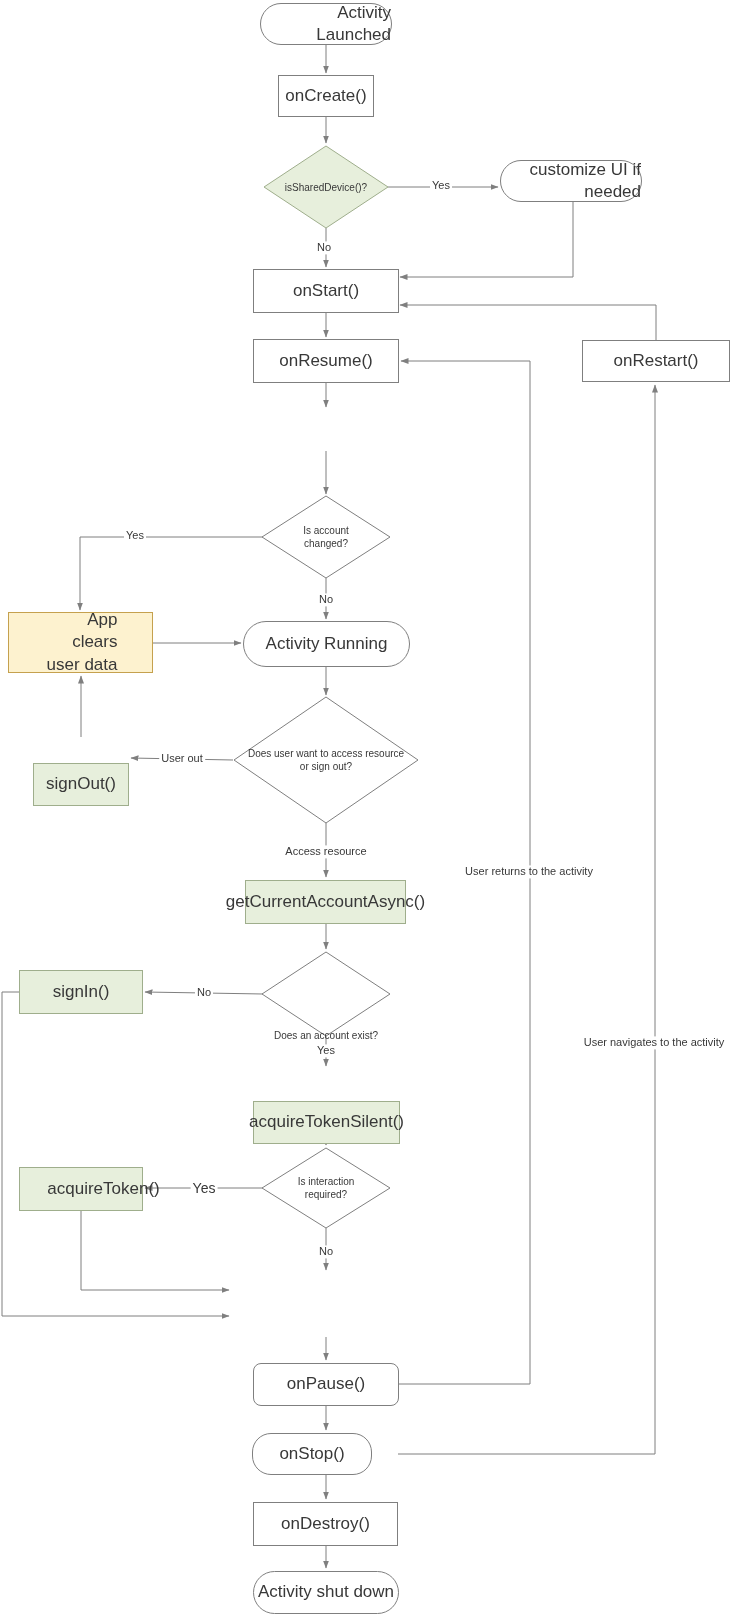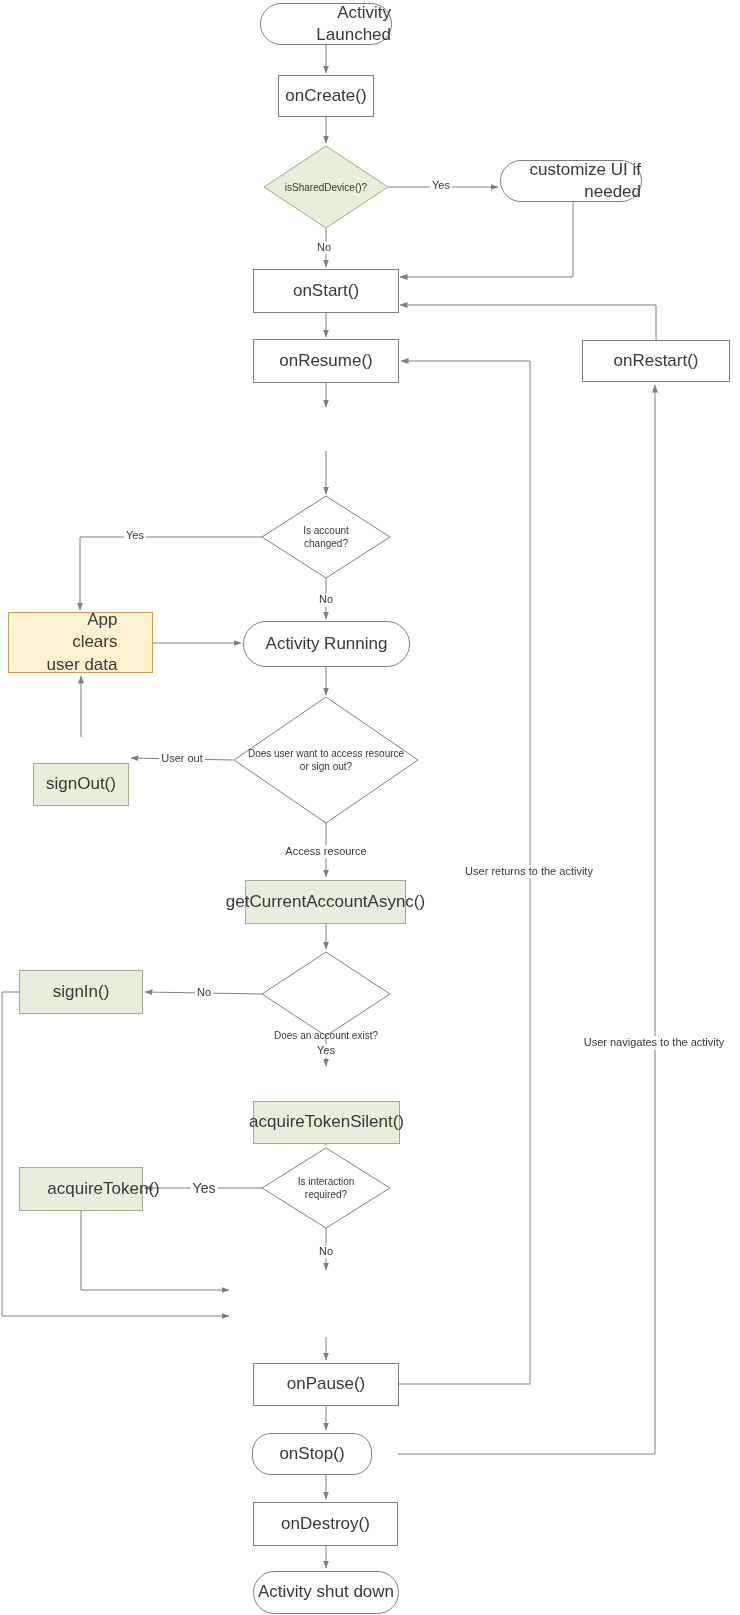--- a/index.html
+++ b/index.html
@@ -83,21 +83,21 @@
 
   <div class="node stadium" style="left:260px;top:3px;width:132px;height:42px;">Activity Launched</div>
   <div class="node stadium" style="left:243px;top:621px;width:167px;height:46px;">Activity Running</div>
   <div class="node stadium" style="left:253px;top:1571px;width:146px;height:43px;">Activity shut down</div>
 
   <div class="node" style="left:278px;top:75px;width:96px;height:42px;">onCreate()</div>
   <div class="node" style="left:500px;top:160px;width:142px;height:42px;border-radius:21px;">customize UI if needed</div>
   <div class="node" style="left:253px;top:269px;width:146px;height:44px;">onStart()</div>
   <div class="node" style="left:253px;top:339px;width:146px;height:44px;">onResume()</div>
   <div class="node" style="left:582px;top:340px;width:148px;height:42px;">onRestart()</div>
-  <div class="node" style="left:253px;top:1363px;width:146px;height:43px;">onPause()</div>
+  <div class="node" style="left:253px;top:1363px;width:146px;height:43px;border-radius:8px;">onPause()</div>
   <div class="node" style="left:252px;top:1433px;width:120px;height:42px;border-radius:19px;">onStop()</div>
   <div class="node" style="left:253px;top:1502px;width:145px;height:44px;">onDestroy()</div>
 
   <div class="node green" style="left:33px;top:737px;width:96px;height:43px;margin-top:26px;">signOut()</div>
   <div class="node green" style="left:245px;top:880px;width:161px;height:44px;">getCurrentAccountAsync()</div>
   <div class="node green" style="left:19px;top:970px;width:124px;height:44px;">signIn()</div>
   <div class="node green" style="left:253px;top:1069px;width:147px;height:43px;margin-top:32px;">acquireTokenSilent()</div>
   <div class="node green" style="left:19px;top:1167px;width:124px;height:44px;padding-left:45px;">acquireToken()</div>
 
   <div class="node yellow" style="left:8px;top:612px;width:145px;height:61px;">

